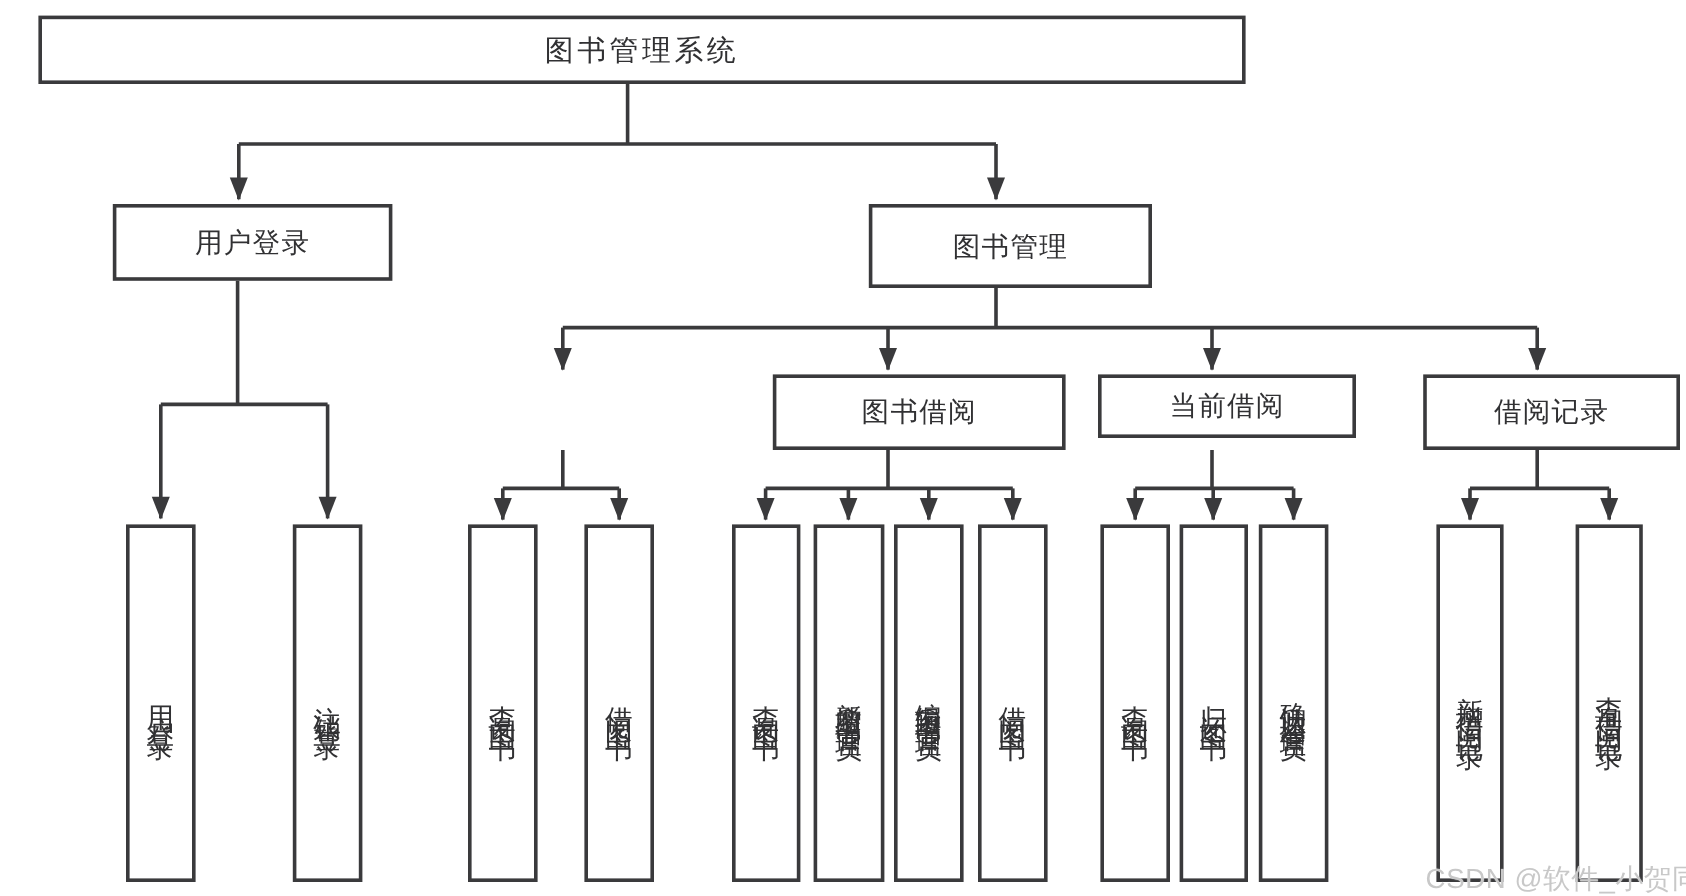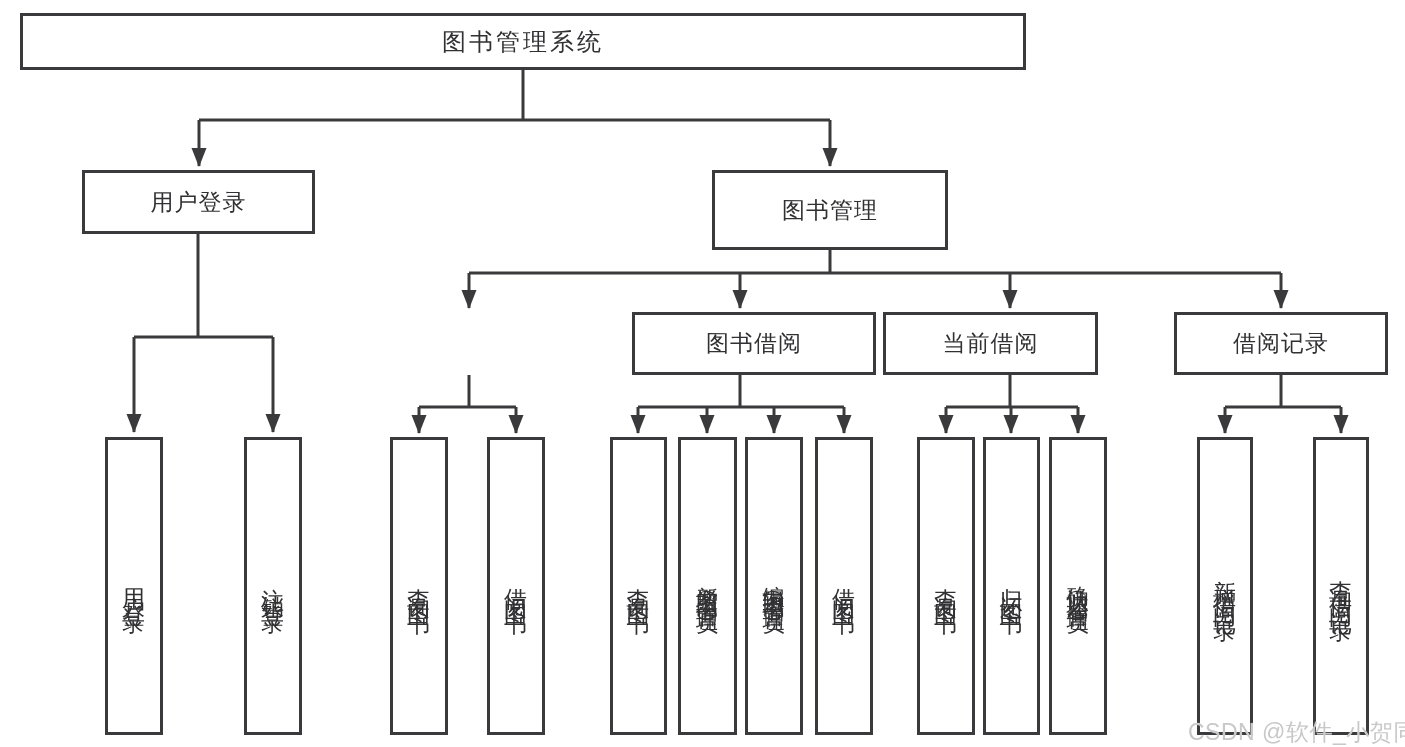--- a/index.html
+++ b/index.html
@@ -22,21 +22,21 @@
   .trunk,.stub{fill:none;stroke:var(--line);stroke-width:3;}
   .arrowhead{fill:var(--line);stroke:none;}
   .node{
     position:absolute;
     border:3px solid var(--line);
     background:#ffffff;
     display:flex;align-items:center;justify-content:center;
     color:var(--text);
     z-index:2;
   }
-  .hbox{font-size:23px;letter-spacing:1px;}
+  .hbox{font-size:23px;letter-spacing:1px;margin-left:12px;}
   .root-box{font-size:24px;letter-spacing:3px;}
   .vbox span{
     writing-mode:vertical-rl;
     text-orientation:mixed;
     font-size:23px;
     letter-spacing:8px;
     line-height:1.05;
     white-space:nowrap;
   }
   .vbox.long span{font-size:22px;letter-spacing:4px;}
@@ -91,28 +91,28 @@
     <path class="stub" marker-end="url(#arw)" d="M1341,407 V433"></path>
   </svg>
 
   <div class="node hbox root-box" style="left:20px;top:13px;width:1006px;height:57px">
     <span>图书管理系统</span>
   </div>
 
   <div class="node hbox" style="left:82px;top:170px;width:233px;height:64px">
     <span>用户登录</span>
   </div>
-  <div class="node hbox" style="left:712px;top:170px;width:236px;height:80px">
+  <div class="node hbox" style="left:712px;top:170px;width:236px;height:70px">
     <span>图书管理</span>
   </div>
 
   <div class="node hbox" style="left:632px;top:312px;width:244px;height:63px">
     <span>图书借阅</span>
   </div>
-  <div class="node hbox" style="left:883px;top:312px;width:215px;height:63px">
+  <div class="node hbox" style="left:903px;top:312px;width:215px;height:53px">
     <span>当前借阅</span>
   </div>
   <div class="node hbox" style="left:1174px;top:312px;width:214px;height:63px">
     <span>借阅记录</span>
   </div>
 
   <div class="node vbox" style="left:105px;top:437px;width:58px;height:298px">
     <span>用户登录</span>
   </div>
   <div class="node vbox" style="left:244px;top:437px;width:58px;height:298px">

